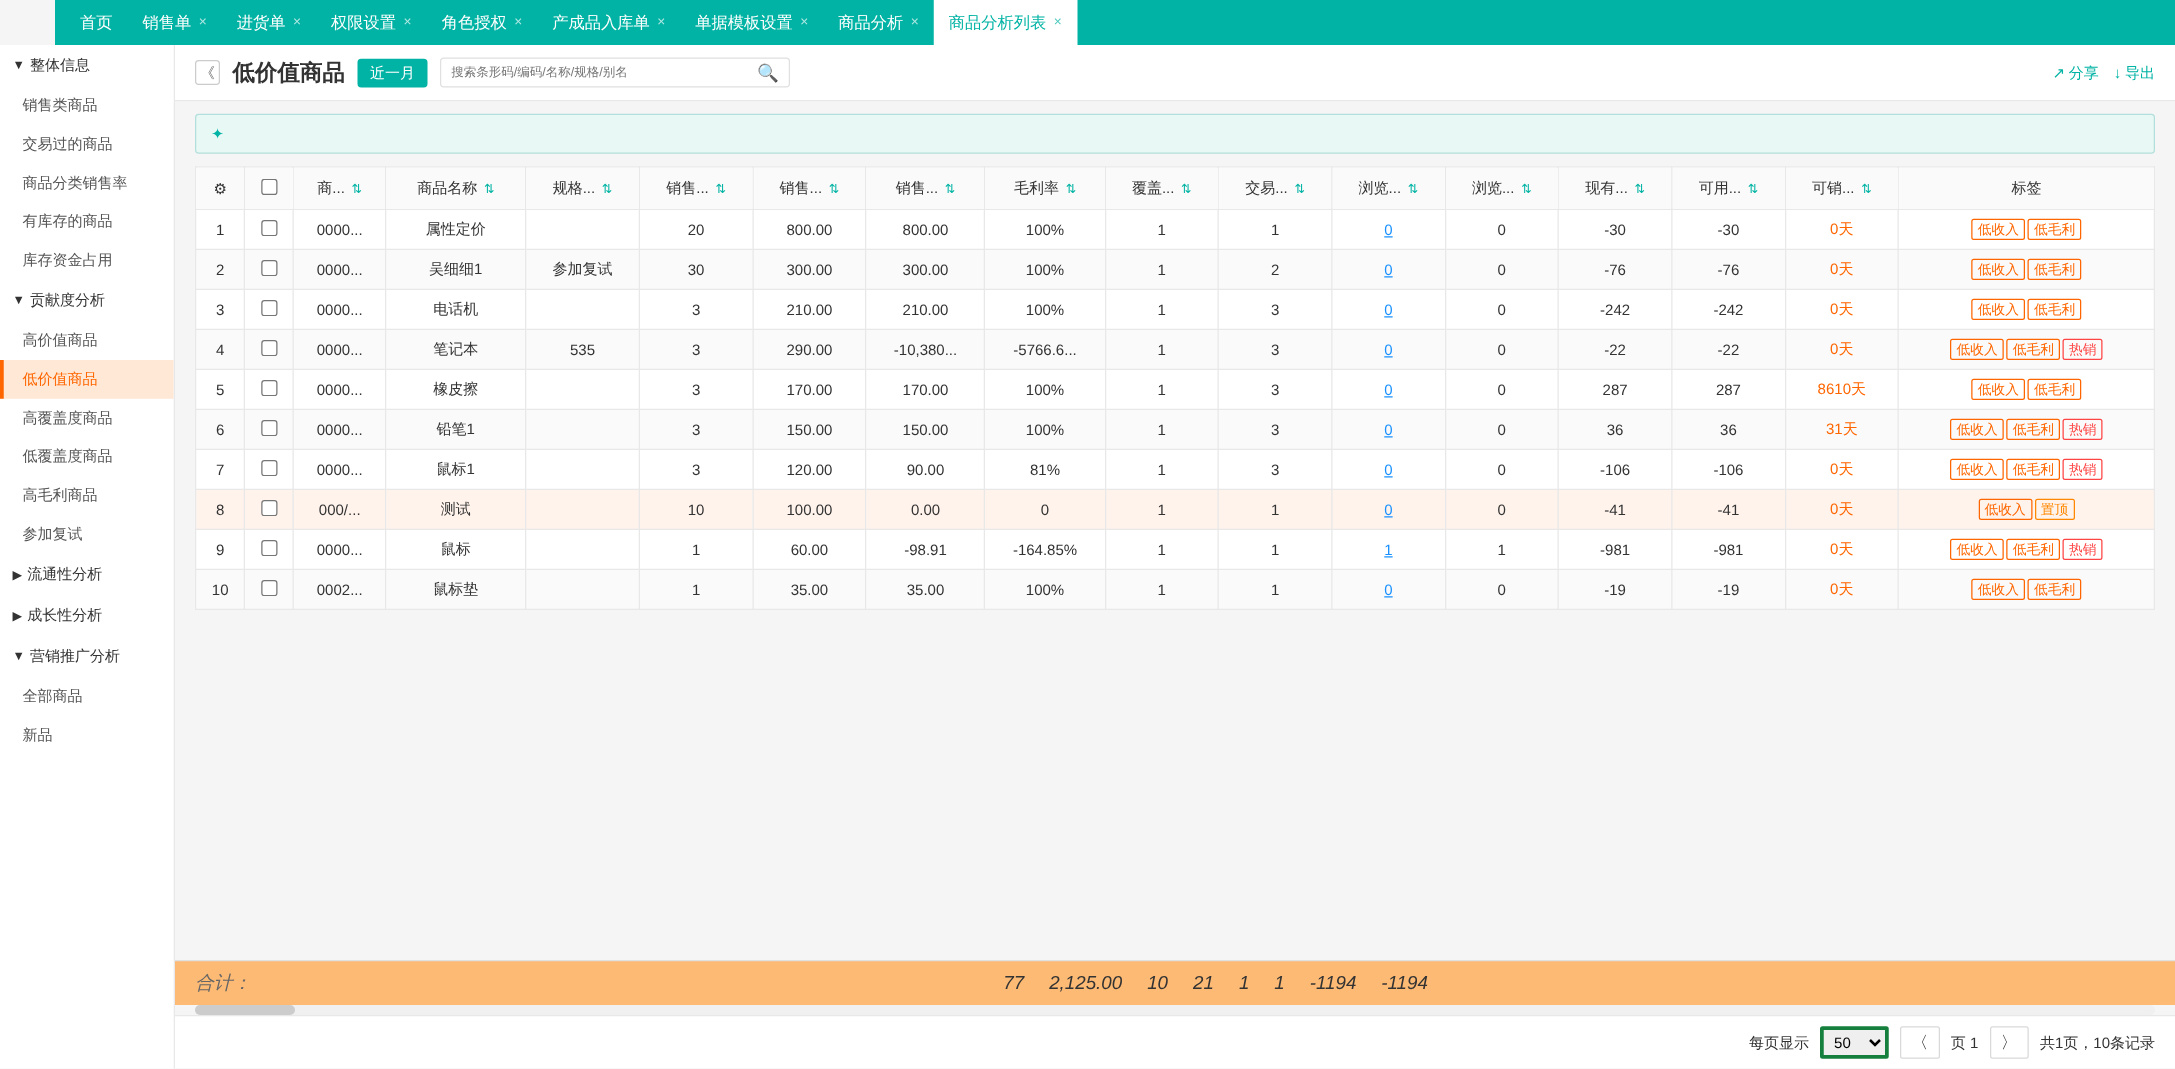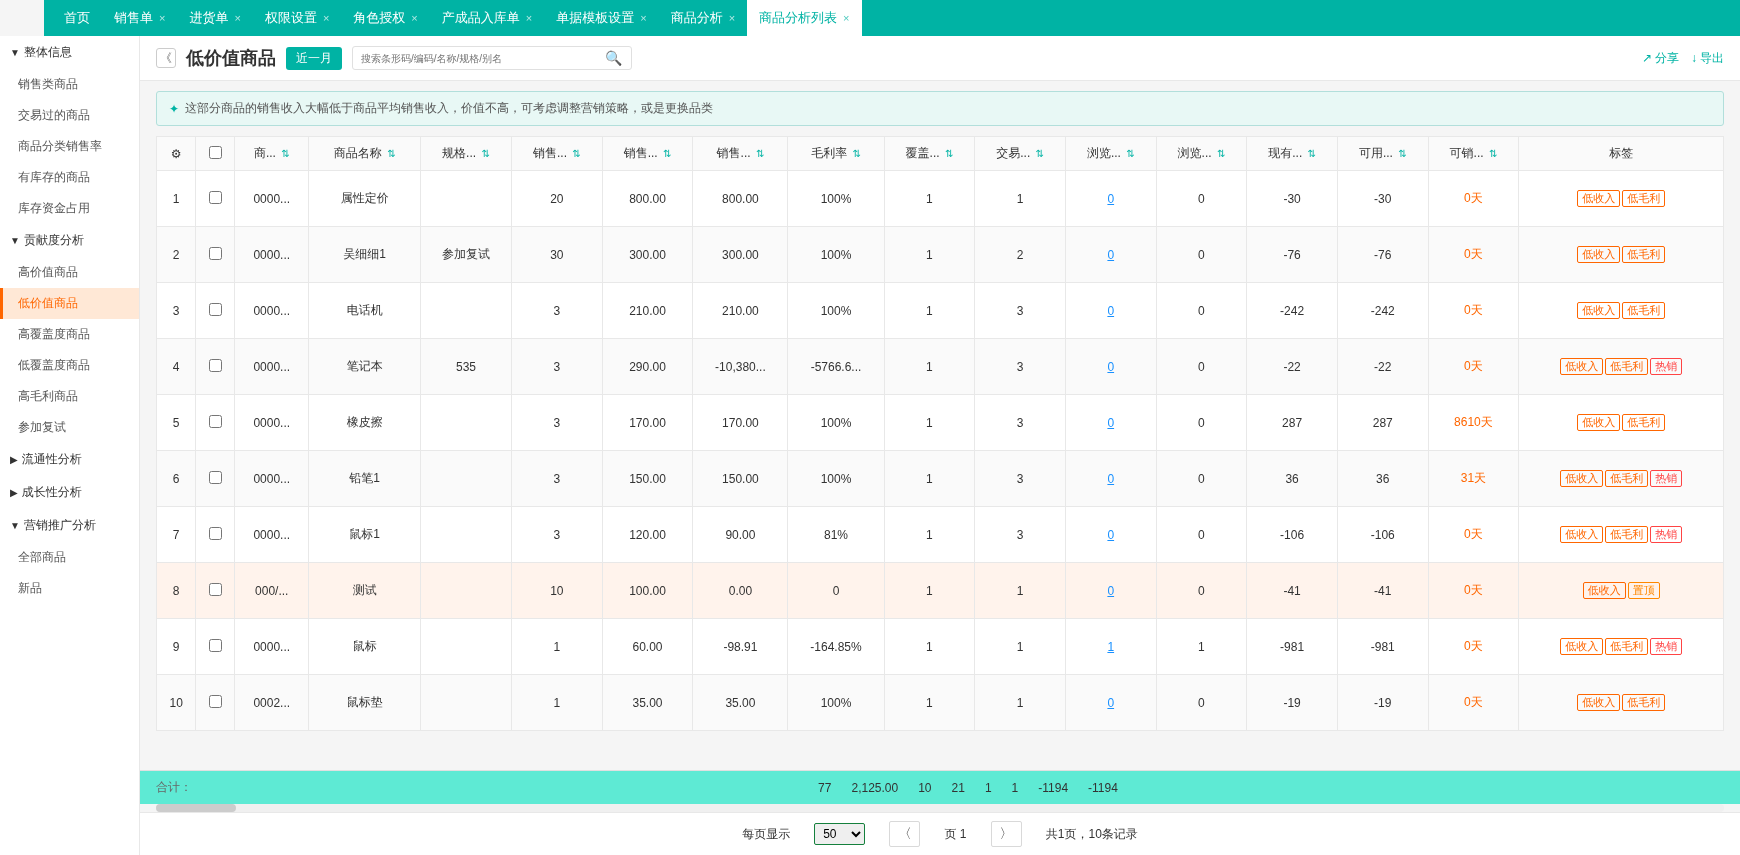--- a/index.html
+++ b/index.html
@@ -157,64 +157,65 @@
       white-space: nowrap;
     }
     tr:nth-child(even) td { background: #fafafa; }
     tr.highlighted td { background: #fff3ec; }
     .tag-badge {
       display: inline-block;
       border: 1px solid;
       border-radius: 2px;
       padding: 0 4px;
       font-size: 11px;
-      margin: 12px 1px;
+      margin: 0 1px;
     }
     .tag-low-income { color: #ff6600; border-color: #ff6600; }
     .tag-low-margin { color: #ff6600; border-color: #ff6600; }
     .tag-hot { color: #ff4444; border-color: #ff4444; }
     .tag-recommended { color: #ff8800; border-color: #ff8800; }
     .days-text { color: #ff6600; }
     .link-text { color: #1890ff; text-decoration: underline; cursor: pointer; }
 
     
     .table-footer {
-      background: #5eead4;
+      background: #fdba74;
       border-top: 2px solid #e8e8e8;
       display: flex;
       align-items: center;
       padding: 8px 16px;
-      font-size: 12px;
+      font-size: 15px;
       color: #333;
       border-top: 1px solid #e0e0e0;
+      font-style: italic;
     }
     .footer-label { color: #666; margin-right: 20px; }
 
     
     .pagination-bar {
       display: flex;
       align-items: center;
-      justify-content: center;
+      justify-content: flex-end;
       padding: 8px 16px;
       background: #fff;
       border-top: 1px solid #e8e8e8;
-      gap: 24px;
+      gap: 9px;
       font-size: 12px;
     }
     .pagination-btn {
       border: 1px solid #d9d9d9;
       background: #fff;
       padding: 3px 8px;
       cursor: pointer;
       border-radius: 2px;
       color: #333;
     }
     .pagination-btn:disabled { color: #ccc; cursor: not-allowed; }
     .page-select {
-      border: 1px solid #15803d;
+      border: 3px solid #15803d;
       border-radius: 2px;
       padding: 2px 4px;
       font-size: 12px;
     }
     .scrollbar-track {
       height: 8px;
       background: #f0f0f0;
       border-radius: 4px;
       margin: 0 16px;
     }
@@ -276,21 +277,20 @@
           <span class="search-icon">🔍</span>
         </div>
         <div class="header-right">
           <span class="action-btn">↗ <span>分享</span></span>
           <span class="action-btn">↓ <span>导出</span></span>
         </div>
       </div>
 
       <div class="info-banner">
         <span class="info-icon">✦</span>
-        <span>这部分商品的销售收入大幅低于商品平均销售收入，价值不高，可考虑调整营销策略，或是更换品类</span>
       </div>
 
       <div class="table-wrapper">
         <table>
           <thead>
             <tr>
               <th>⚙</th>
               <th><input type="checkbox" style=""></th>
               <th>商... <span class="sort-icon">⇅</span></th>
               <th>商品名称 <span class="sort-icon">⇅</span></th>

